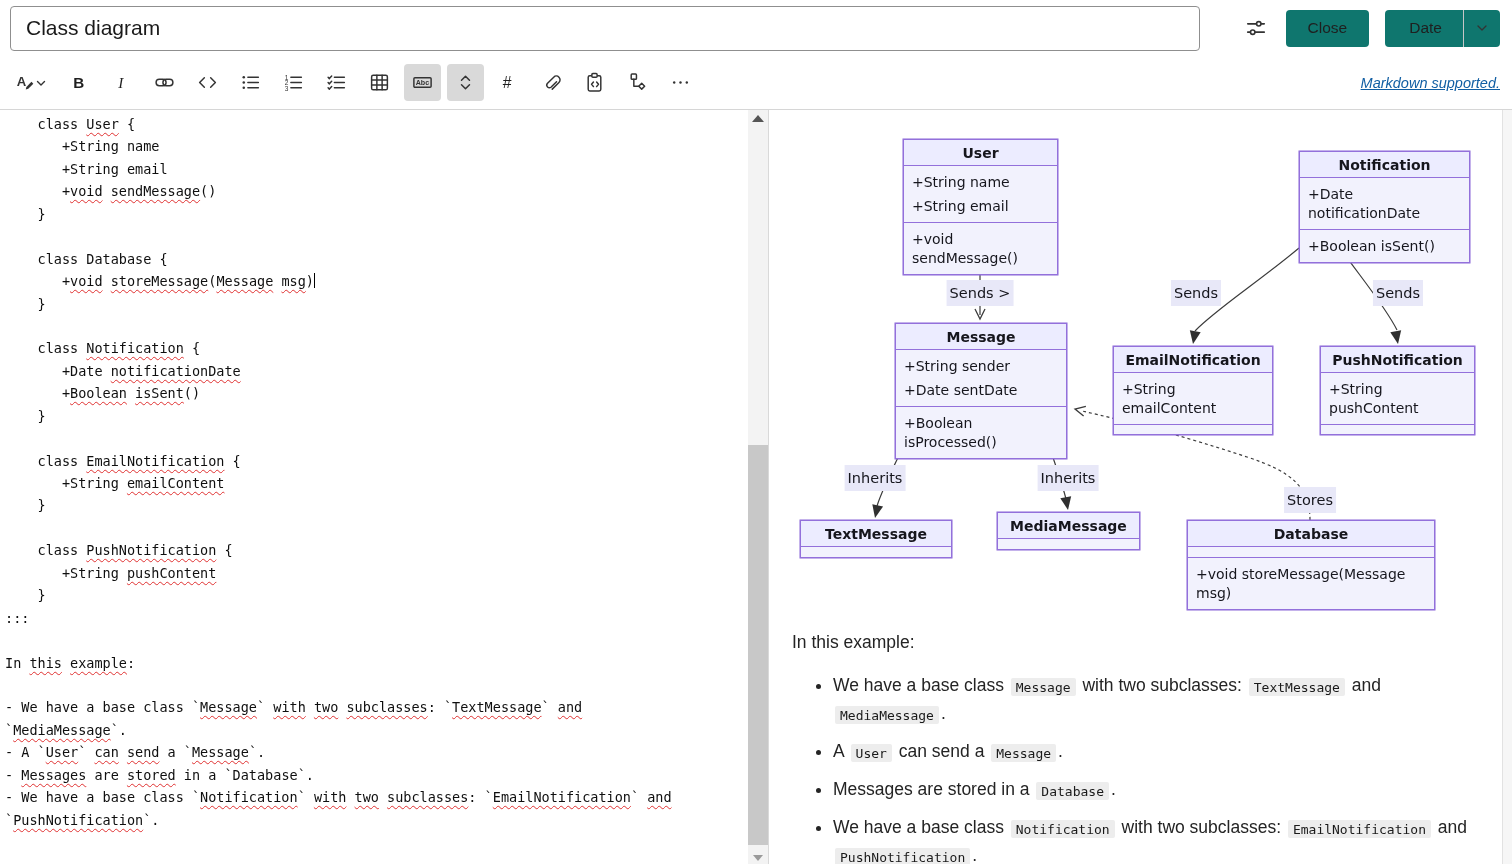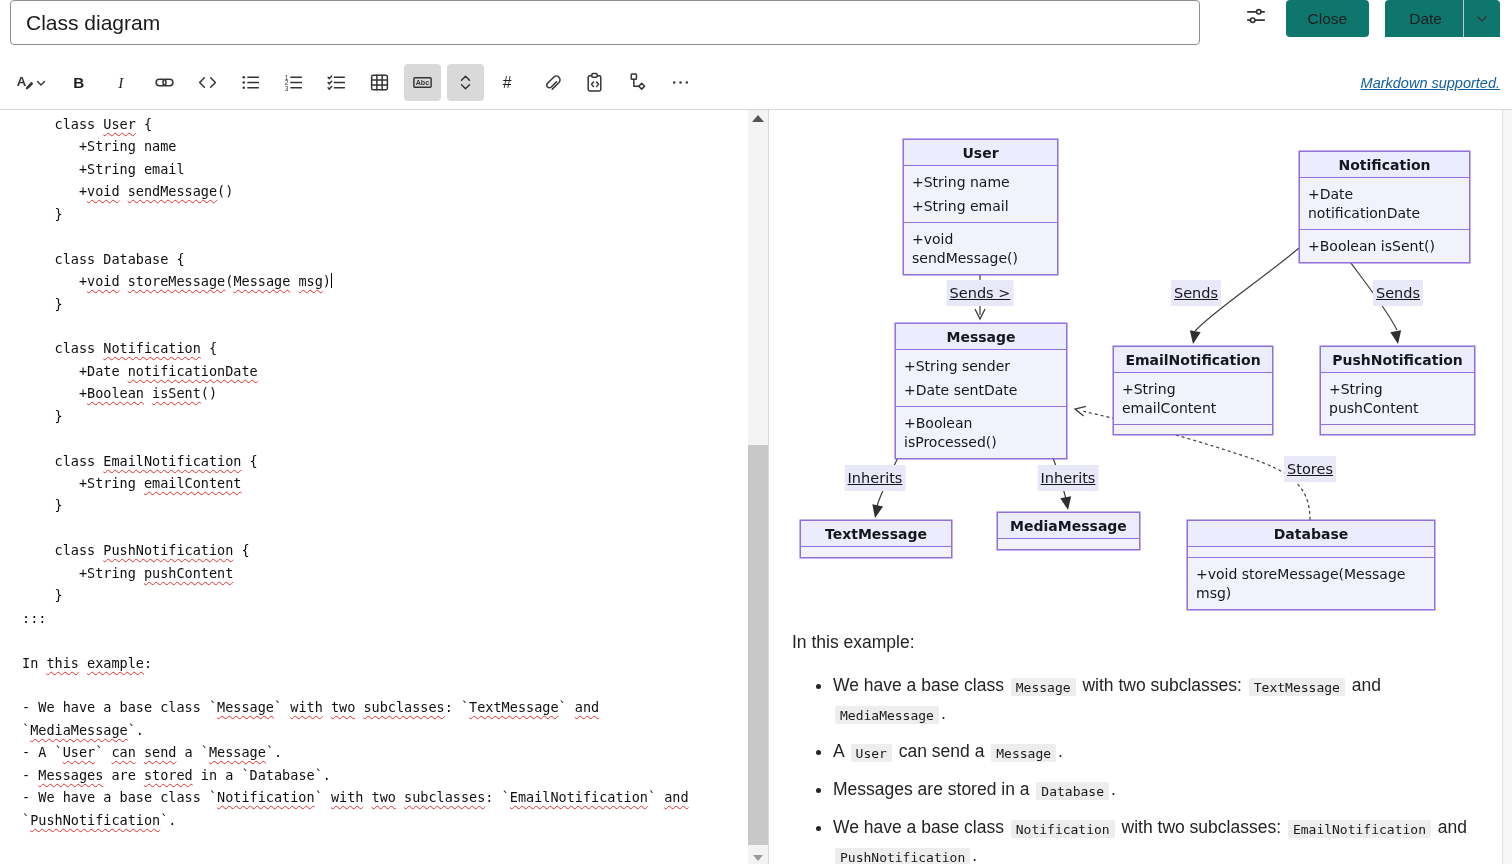--- a/index.html
+++ b/index.html
@@ -1,20 +1,20 @@
 <!DOCTYPE html>
 <html><head>
 <meta charset="utf-8">
 <style>
   * { box-sizing: border-box; margin: 0; padding: 0; }
   html,body { width:1512px; height:864px; overflow:hidden; background:#fff;
     font-family:"Liberation Sans", sans-serif; color:#1f1f1f; }
 
   
-  .topbar { display:flex; height:56px; padding:0 12px 0 10px; }
+  .topbar { display:flex; align-items:center; height:56px; padding:0 12px 0 10px; }
   .title-input { flex:1; height:45px; border:1px solid #8f8f8f; border-radius:4px;
     font-family:"Liberation Sans", sans-serif; font-size:21px; color:#1a1a1a;
     padding:0 15px; outline:none; background:#fff; }
   .icon-btn { background:none; border:none; margin-left:40px; width:32px; height:32px;
     display:flex; align-items:center; justify-content:center; cursor:pointer; }
   .btn { background:#0f766e; border:none; border-radius:4px; height:37px; padding:0 22px;
     font-family:"Liberation Sans", sans-serif; font-size:15.5px; color:#1f1f1f; cursor:pointer; }
   .close-btn { margin-left:14px; }
   .split-btn { display:flex; margin-left:16px; border-radius:4px; overflow:hidden; }
   .split-btn .btn { border-radius:0; }
@@ -29,21 +29,21 @@
     border-radius:4px; display:flex; align-items:center; justify-content:center; cursor:pointer; }
   .tbtn.wide { width:48px; }
   .tbtn.active { background:#d9d9d9; }
   .md-link { margin-left:auto; font-size:14.5px; font-style:italic; color:#115EA3;
     text-decoration:underline; }
 
   
   .content { display:flex; height:755px; border-top:1px solid #d6d6d6; }
 
   
-  .editor-pane { width:748px; overflow:hidden; padding:3px 0 0 22px; }
+  .editor-pane { width:748px; overflow:hidden; padding:3px 0 0 5px; }
   .editor-pre { font-family:"DejaVu Sans Mono", monospace; font-size:13.5px;
     line-height:22.45px; color:#0f0f0f; white-space:pre; }
   .cline { height:22.45px; white-space:pre; }
   .sq { text-decoration:underline; text-decoration-style:wavy;
     text-decoration-color:#e03131; text-decoration-thickness:1px; text-underline-offset:3px; }
   .caret { display:inline-block; width:1px; height:15px; background:#000;
     vertical-align:-2px; }
 
   
   .editor-scrollbar { width:20px; background:#f3f3f3; position:relative; }
@@ -63,21 +63,21 @@
   .diagram svg { position:absolute; left:0; top:0; }
   .uml { position:absolute; border:1px solid #9370DB; box-shadow:0 0 0 0.5px #8a67d8;
     background:#f2f2fd; font-size:14px; color:#16161d; }
   .uml-title { background:#ECECFF; font-weight:bold; text-align:center;
     padding:4.5px 6px; border-bottom:1px solid #9370DB; font-size:14px; }
   .uml-sec { padding:4px 0; }
   .uml-sec + .uml-sec { border-top:1px solid #9370DB; }
   .uml-sec div { padding:2.5px 8px; line-height:19px; }
   .uml-sec.empty { height:10px; padding:0; }
   .edge-label { position:absolute; transform:translate(-50%,-50%); background:#e8e8f8;
-    padding:5px 3px; font-size:14.5px; color:#16161d; white-space:nowrap;text-decoration:underline; }
+    padding:5px 3px; font-size:14.5px; color:#16161d; white-space:nowrap; }
 
   .explain { position:absolute; top:522px; left:23px; right:16px; color:#242424; }
   .explain-intro { font-size:17.5px; }
   .explain ul { margin-top:19px; padding-left:41px; }
   .explain li { font-size:17.5px; line-height:26px; margin-bottom:10px; }
   .explain code { font-family:"DejaVu Sans Mono", monospace; font-size:13px;
     background:#ededed; padding:1.5px 5px; border-radius:2px; margin:0 2px; color:#1a1a1a; }
 
   
   .preview-scrollbar { flex:1; background:#f6f6f6; border-left:1px solid #e2e2e2; }
@@ -284,21 +284,21 @@
           <path d="M541,410 C541,378 524,362 478,347 C418,327 358,311 313,301" fill="none" stroke="#3b3b3b" stroke-width="1.2" stroke-dasharray="3 3"></path>
           <g transform="translate(306,299) rotate(193)">
             <path d="M-10,-5 L0,0 L-10,5" fill="none" stroke="#3b3b3b" stroke-width="1.3"></path>
           </g>
         </svg>
         <div class="edge-label" style="left: 211px; top: 183px;">Sends &gt;</div>
         <div class="edge-label" style="left: 427px; top: 183px;">Sends</div>
         <div class="edge-label" style="left: 629px; top: 183px;">Sends</div>
         <div class="edge-label" style="left: 106px; top: 368px;">Inherits</div>
         <div class="edge-label" style="left: 299px; top: 368px;">Inherits</div>
-        <div class="edge-label" style="left: 541px; top: 359px;">Stores</div>
+        <div class="edge-label" style="left: 541px; top: 390px;">Stores</div>
         <div class="uml" style="left: 134px; top: 29px; width: 155px;">
           <div class="uml-title">User</div>
           <div class="uml-sec">
             <div>+String name</div>
             <div>+String email</div>
           </div>
           <div class="uml-sec">
             <div>+void sendMessage()</div>
           </div>
         </div>

